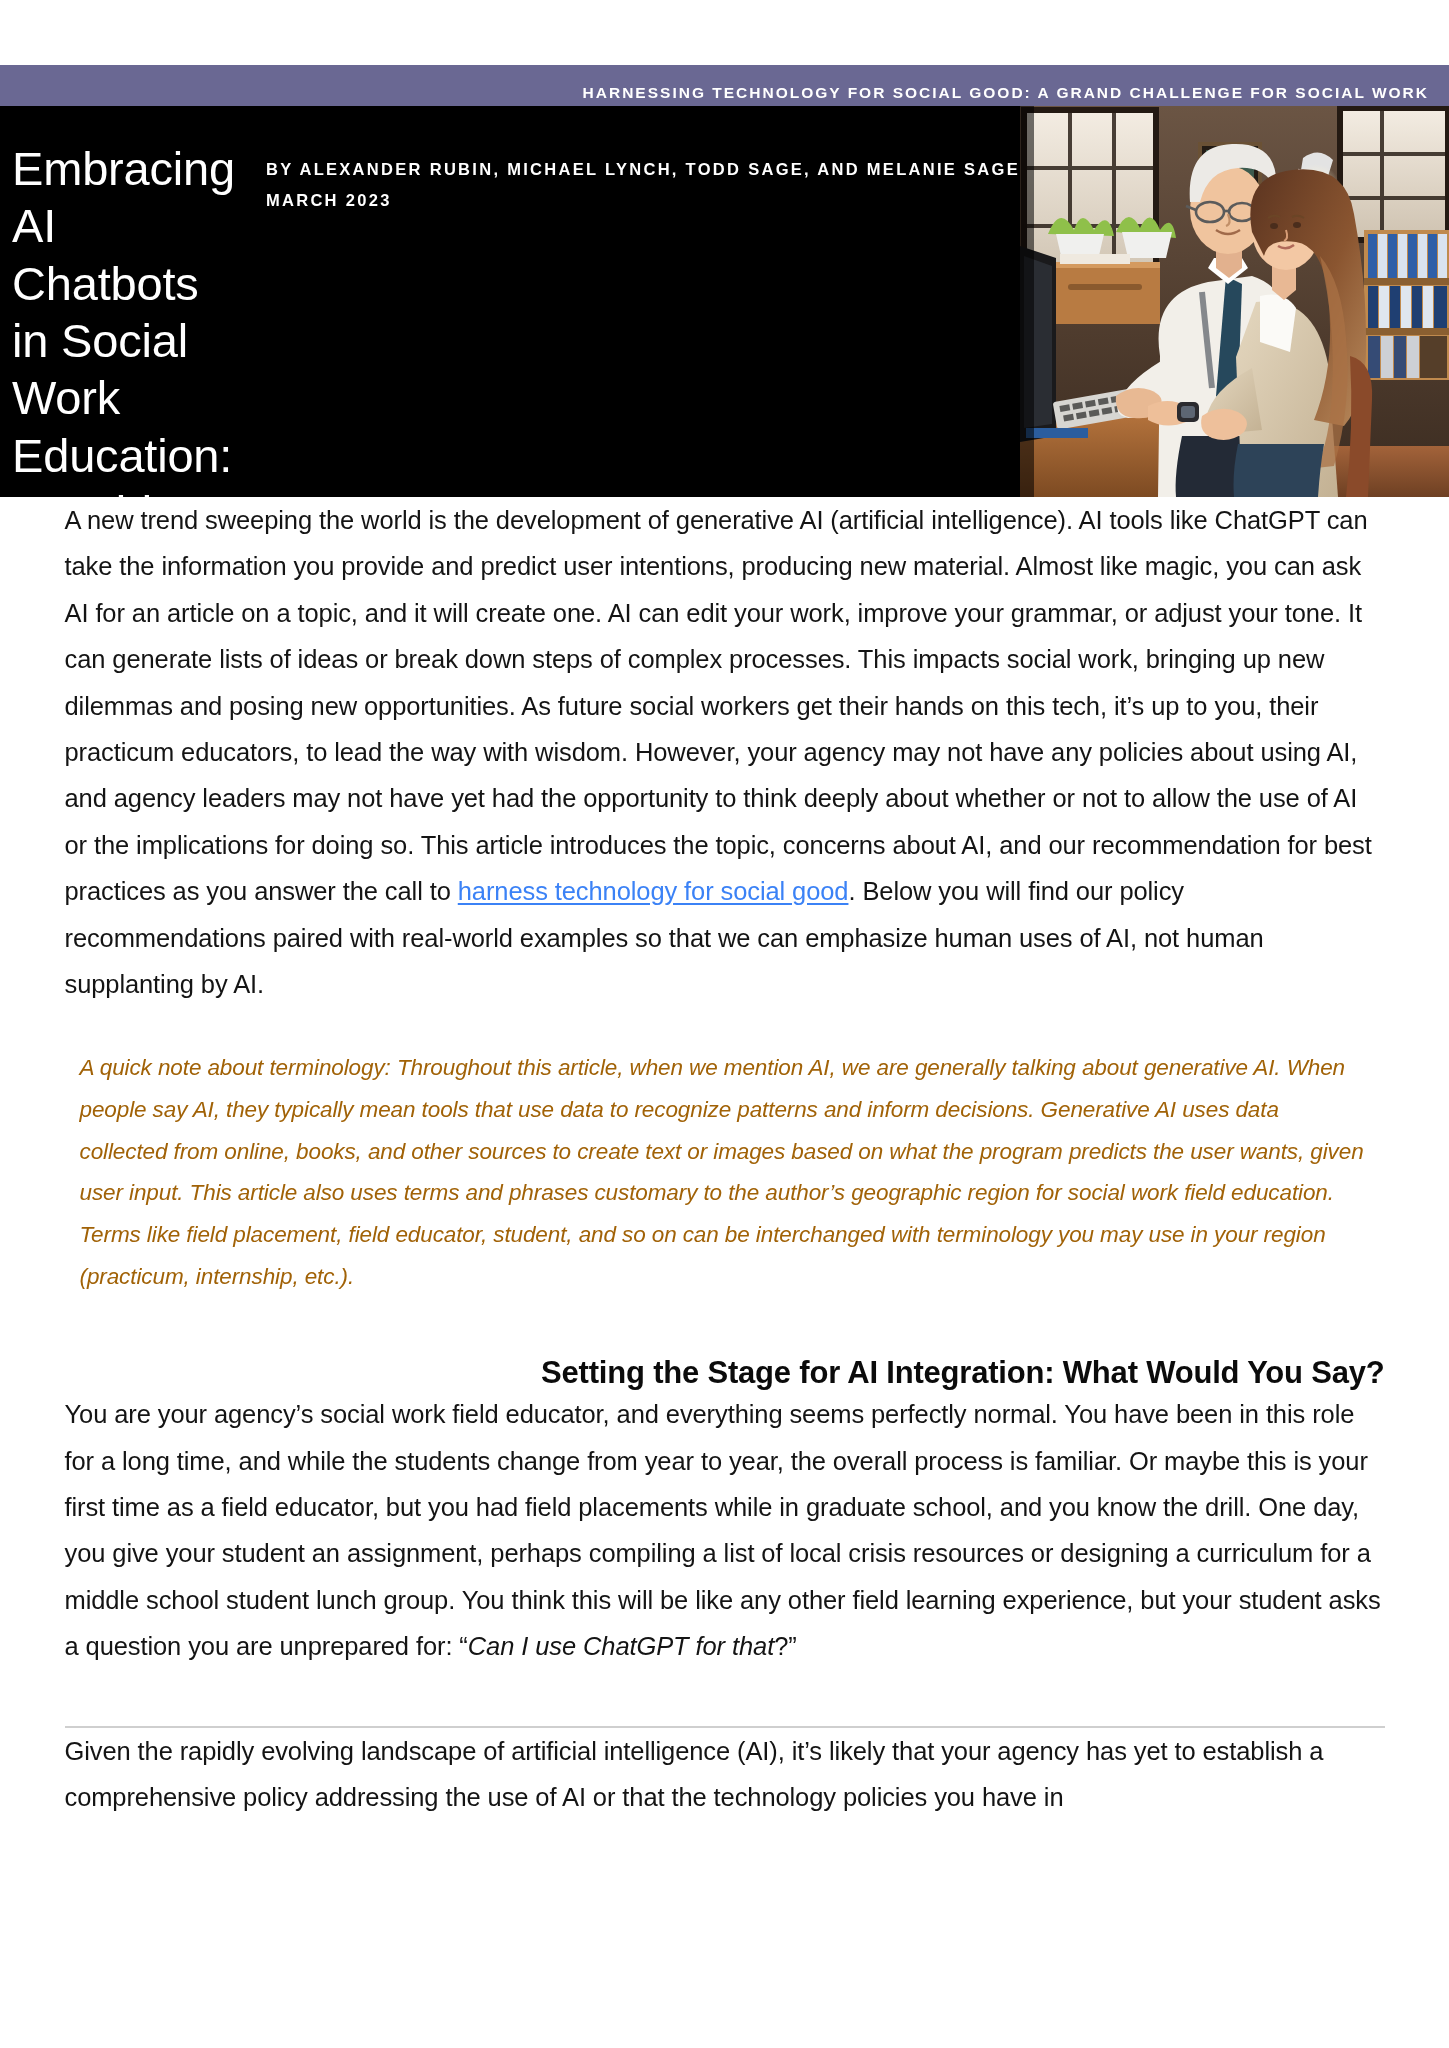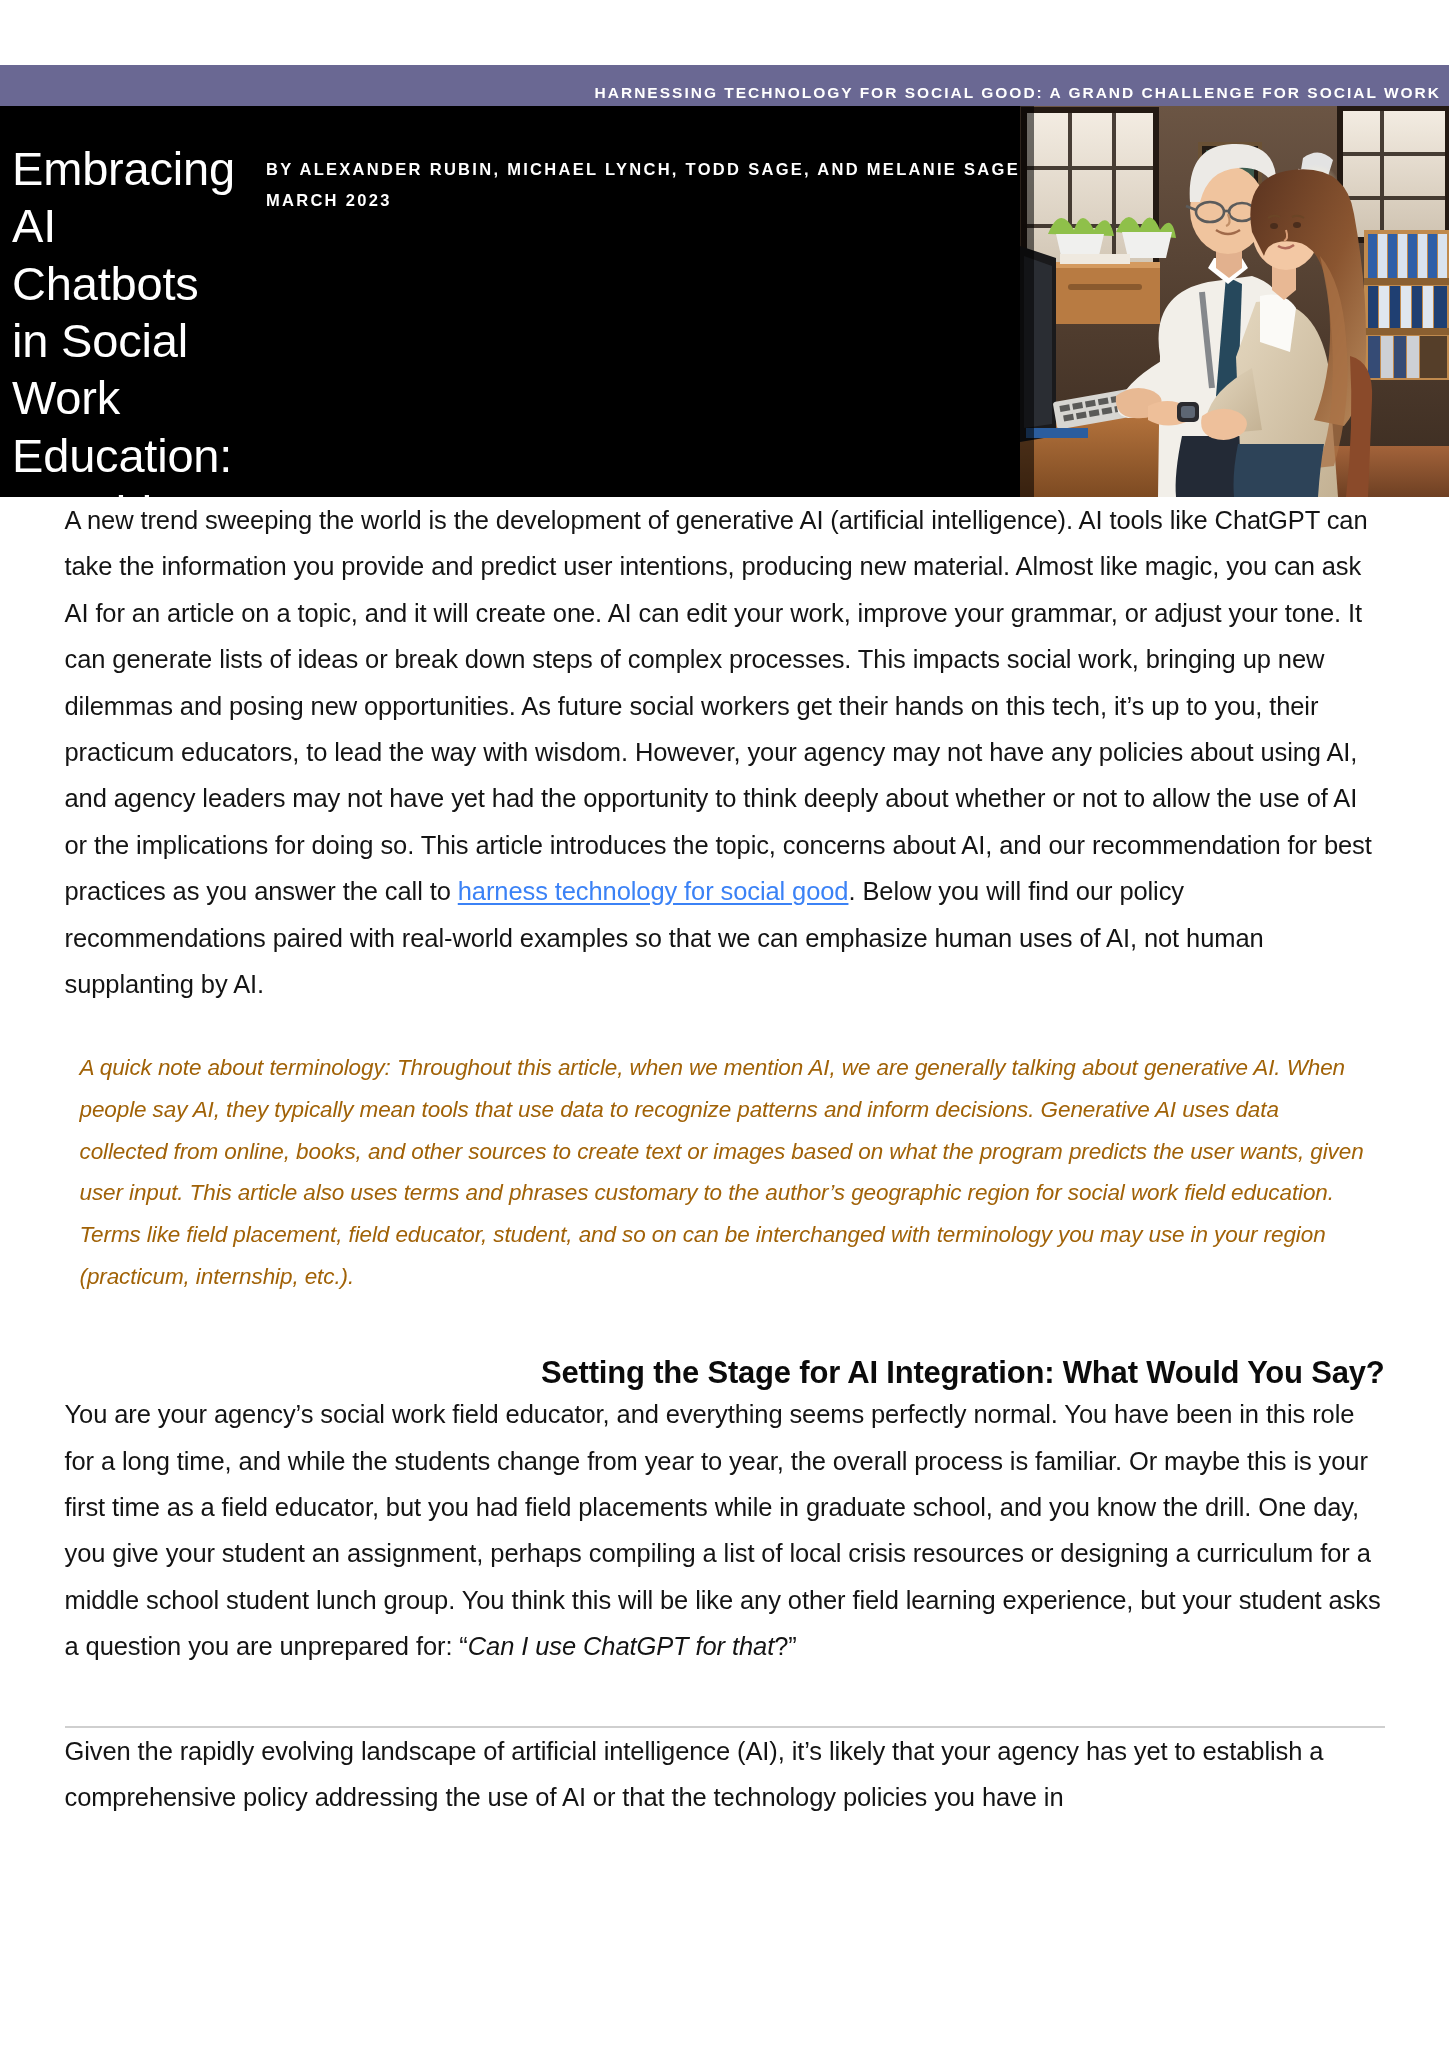--- a/index.html
+++ b/index.html
@@ -22,21 +22,21 @@
     position: absolute;
     left: 0;
     top: 65px;
     width: 1449px;
     height: 55px;
     background: #6a6893;
     display: flex;
     align-items: center;
     justify-content: flex-end;
     box-sizing: border-box;
-    padding-right: 8px;
+    padding-right: 20px;
   }
   .eyebrow-text {
     color: #ffffff;
     font-size: 15.5px;
     font-weight: 700;
     letter-spacing: 2.0px;
     white-space: nowrap;
     font-family: "Liberation Sans", sans-serif;
   }
 

